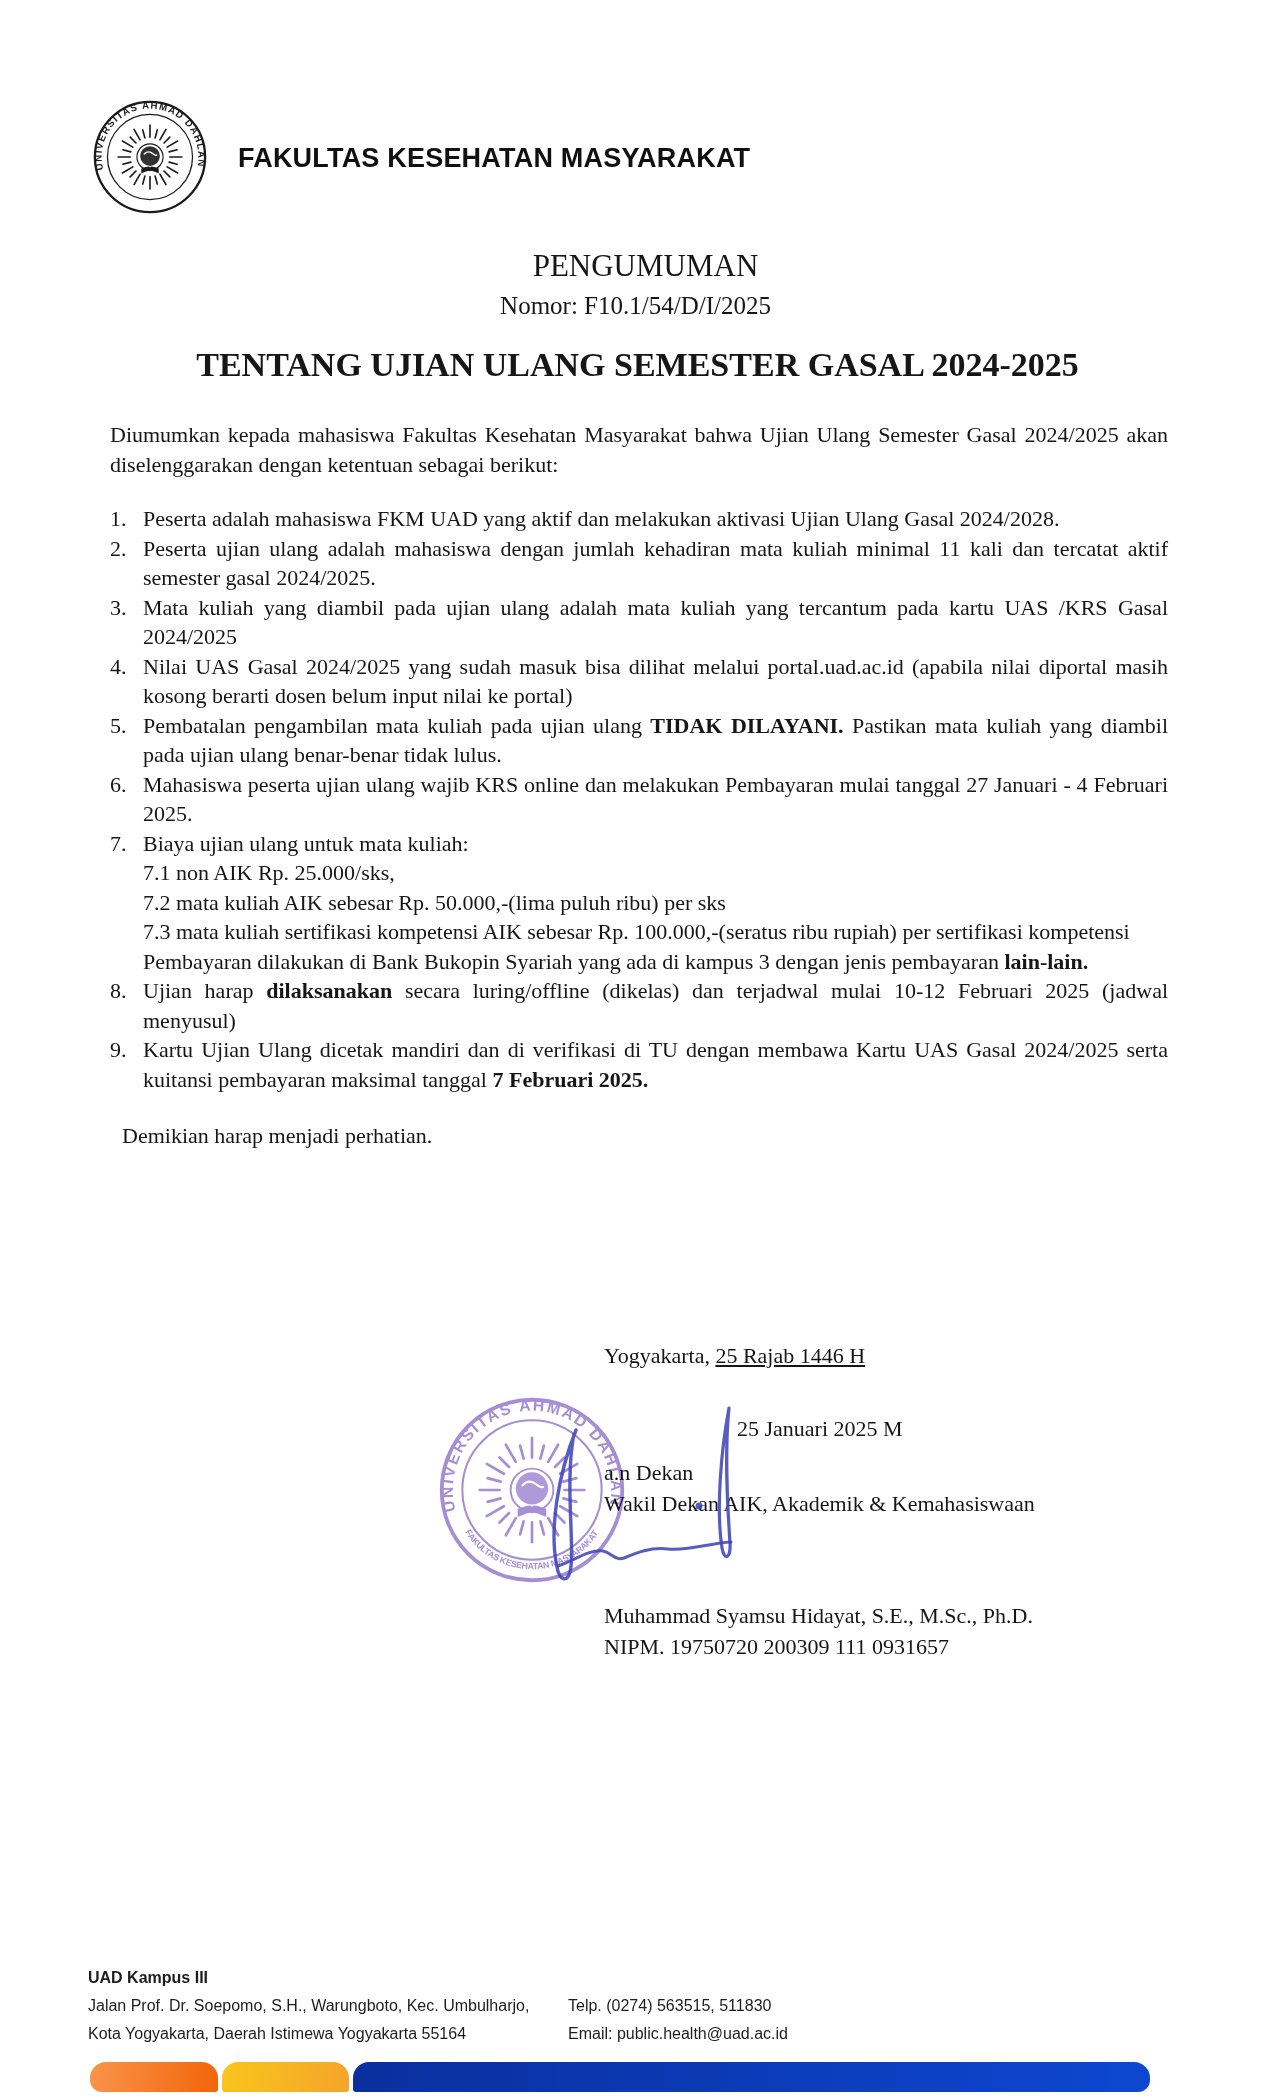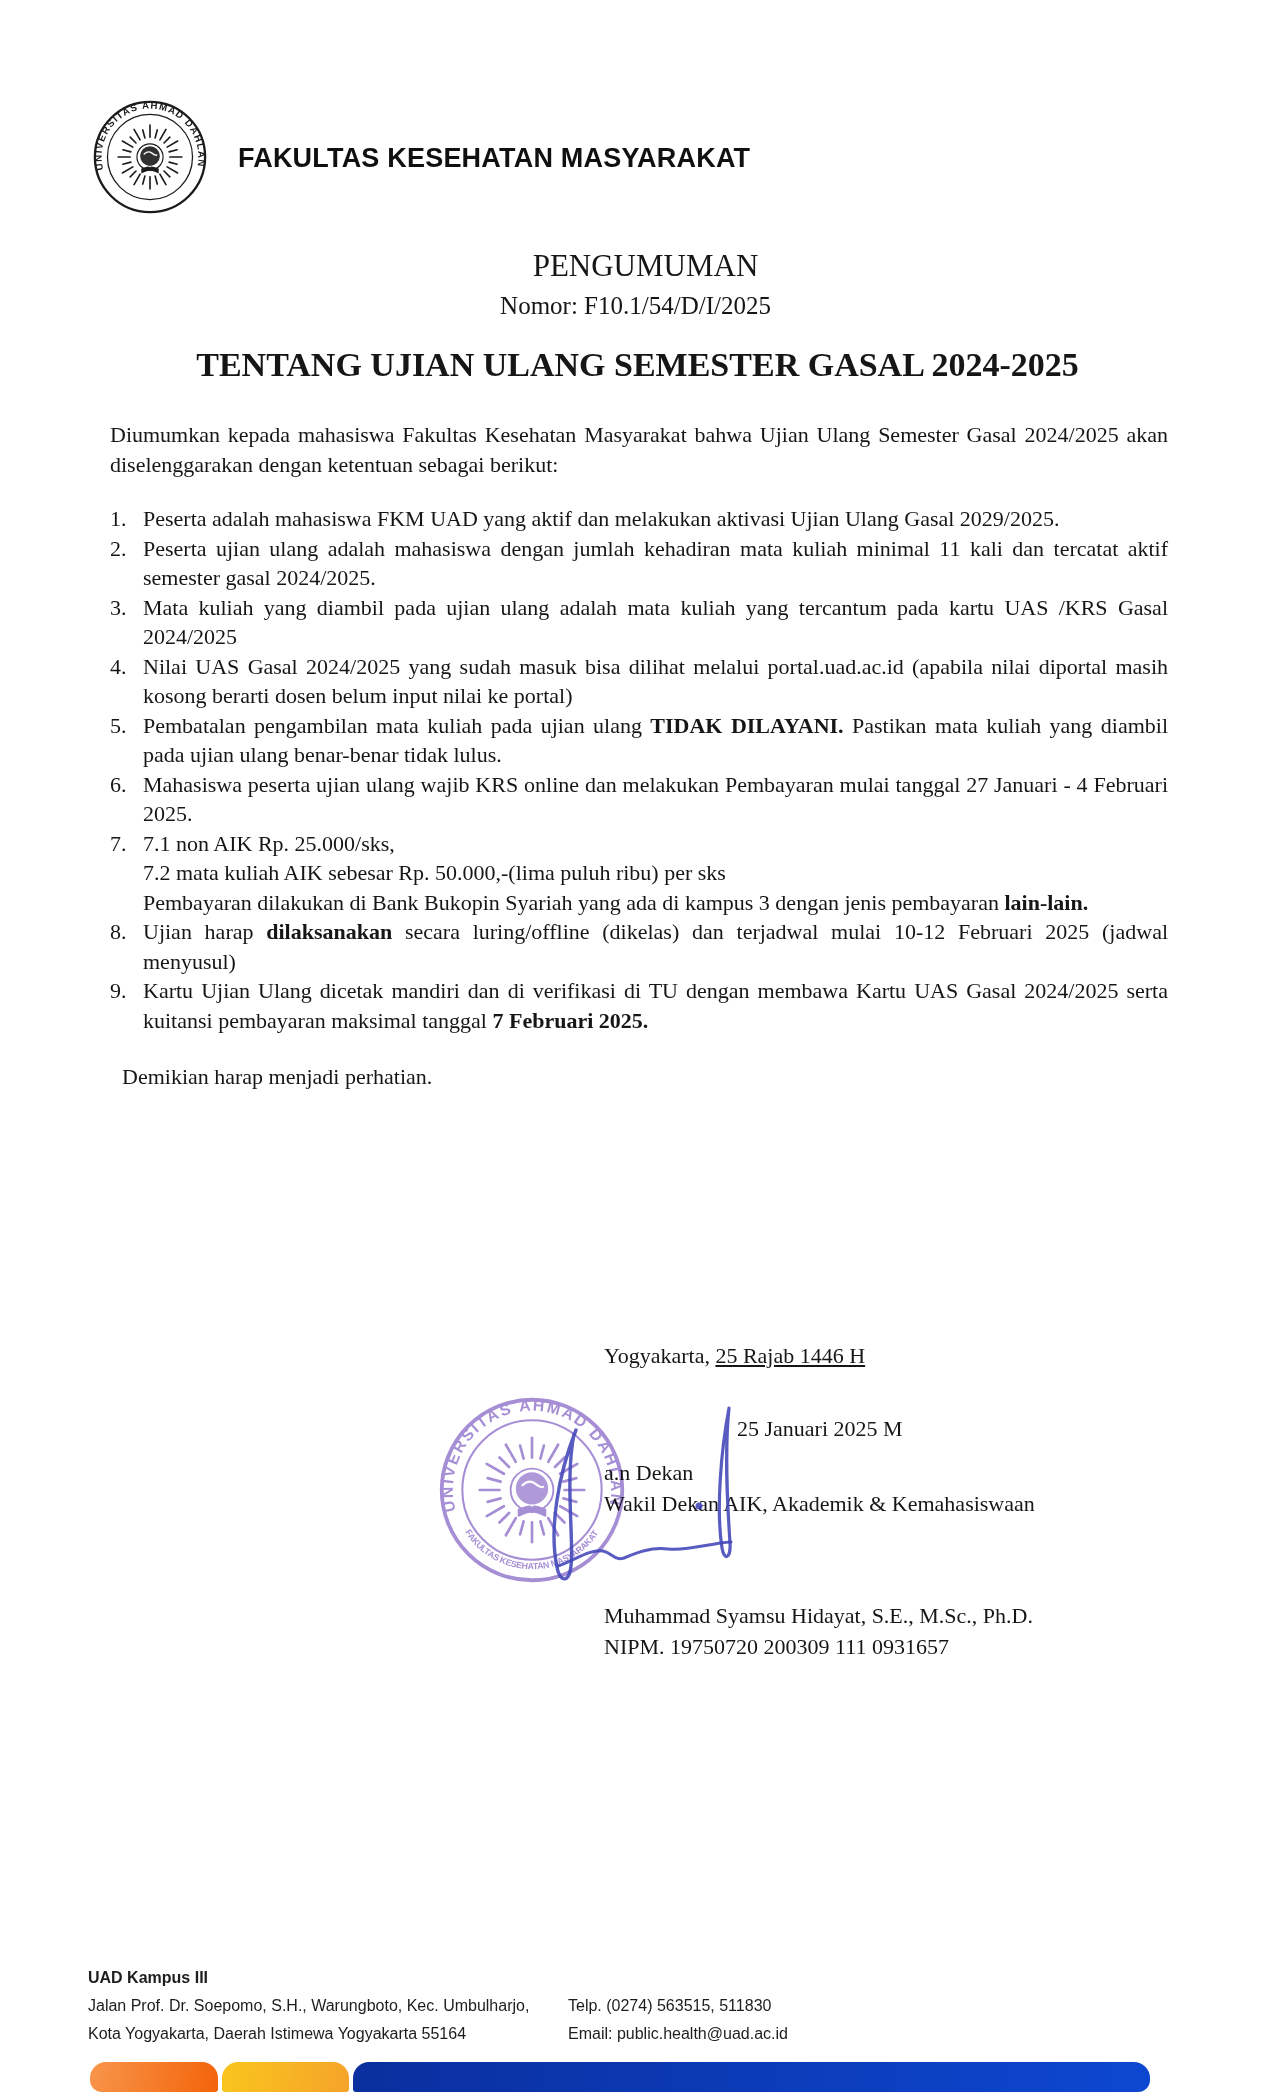--- a/index.html
+++ b/index.html
@@ -100,21 +100,21 @@
   <div class="h-peng">PENGUMUMAN</div>
   <div class="h-nomor">Nomor: F10.1/54/D/I/2025</div>
   <div class="h-subject">TENTANG UJIAN ULANG SEMESTER GASAL 2024-2025</div>
 
   <div class="body-block">
     <p class="intro">Diumumkan kepada mahasiswa Fakultas Kesehatan Masyarakat bahwa Ujian Ulang Semester Gasal 2024/2025 akan diselenggarakan dengan ketentuan sebagai berikut:</p>
     <div class="list" id="announcement-list">
         <div class="item">
           <div class="num">1.</div>
           <div class="itext">
-            <div class="iseg"><span>Peserta adalah mahasiswa FKM UAD yang aktif dan melakukan aktivasi Ujian Ulang Gasal 2029/2025.</span></div>
+            <div class="iseg"><span>Peserta adalah mahasiswa FKM UAD yang aktif dan melakukan aktivasi Ujian Ulang Gasal 2024/2028.</span></div>
           </div>
         </div>
         <div class="item">
           <div class="num">2.</div>
           <div class="itext">
             <div class="iseg"><span>Peserta ujian ulang adalah mahasiswa dengan jumlah kehadiran mata kuliah minimal 11 kali dan tercatat aktif semester gasal 2024/2025.</span></div>
           </div>
         </div>
         <div class="item">
           <div class="num">3.</div>
@@ -136,22 +136,24 @@
         </div>
         <div class="item">
           <div class="num">6.</div>
           <div class="itext">
             <div class="iseg"><span>Mahasiswa peserta ujian ulang wajib KRS online dan melakukan Pembayaran mulai tanggal 27 Januari - 4 Februari 2025.</span></div>
           </div>
         </div>
         <div class="item">
           <div class="num">7.</div>
           <div class="itext">
+            <div class="iseg"><span>Biaya ujian ulang untuk mata kuliah:</span></div>
             <div class="sub"><span>7.1 non AIK Rp. 25.000/sks,</span></div>
             <div class="sub"><span>7.2 mata kuliah AIK sebesar Rp. 50.000,-(lima puluh ribu) per sks</span></div>
+            <div class="sub"><span>7.3 mata kuliah sertifikasi kompetensi AIK sebesar Rp. 100.000,-(seratus ribu rupiah) per sertifikasi kompetensi</span></div>
             <div class="cont"><span>Pembayaran dilakukan di Bank Bukopin Syariah yang ada di kampus 3 dengan jenis pembayaran </span><span class="b">lain-lain.</span></div>
           </div>
         </div>
         <div class="item">
           <div class="num">8.</div>
           <div class="itext">
             <div class="iseg"><span>Ujian harap </span><span class="b">dilaksanakan</span><span> secara luring/offline (dikelas) dan terjadwal mulai 10-12 Februari 2025 (jadwal menyusul)</span></div>
           </div>
         </div>
         <div class="item">

